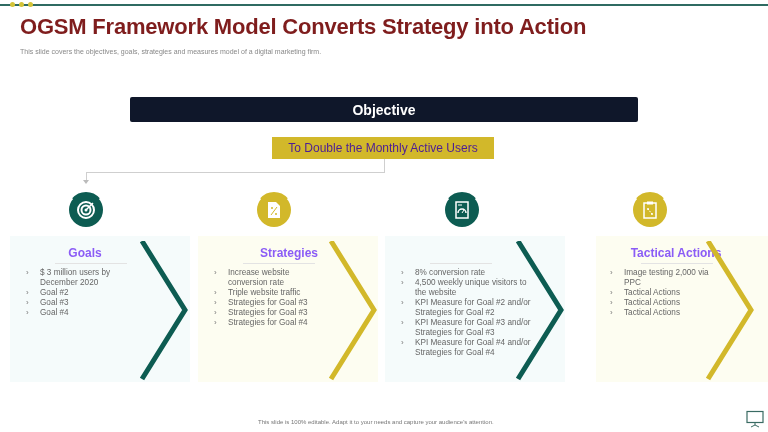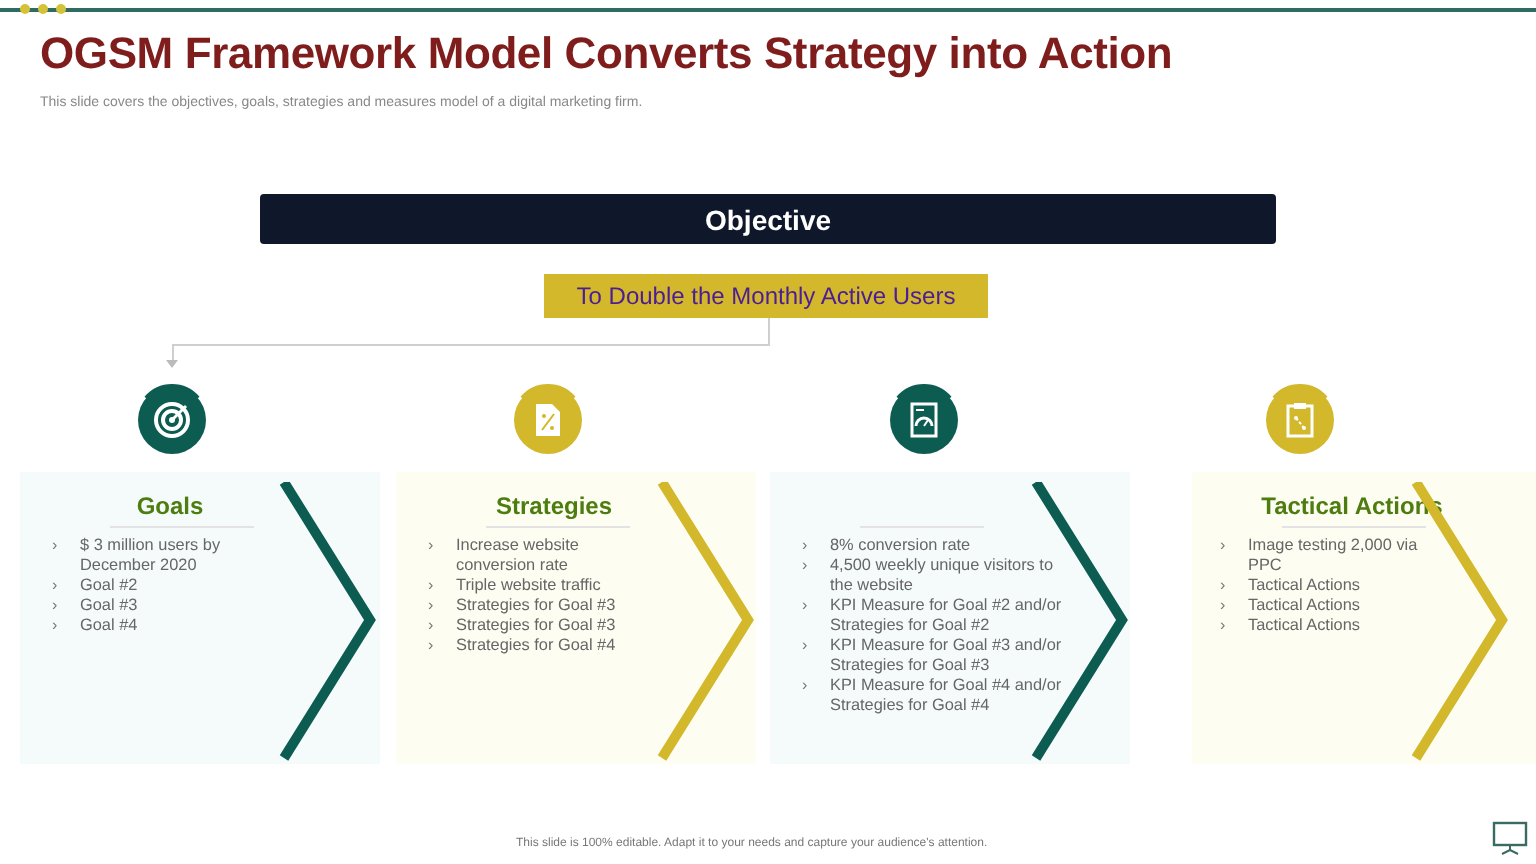--- a/index.html
+++ b/index.html
@@ -27,21 +27,21 @@
   .icon-wrap { position: absolute; width: 34px; height: 34px; }
   .icon-arc { position: absolute; left: -2px; top: -4px; width: 38px; height: 38px; }
   .icon-circle { position: absolute; left: 0; top: 0; width: 34px; height: 34px; border-radius: 50%; display: flex; align-items: center; justify-content: center; }
   .icon-circle.green { background: #0d5c52; }
   .icon-circle.gold { background: #d2b82a; }
 
   .card { position: absolute; top: 236px; height: 146px; }
   .card-bg { position: absolute; left: 0; top: 0; width: 100%; height: 100%; }
   .card-bg.green { background: #f5fbfb; }
   .card-bg.gold { background: #fdfdf1; }
-  .card-title { position: absolute; top: 10px; font-size: 12px; font-weight: bold; color: #4d7c0f; text-align: center; white-space: nowrap; }
+  .card-title { position: absolute; top: 10px; font-size: 12px; font-weight: bold; color: #8b5cf6; text-align: center; white-space: nowrap; }
   .card-rule { position: absolute; top: 27px; height: 1px; background: #e3e3e3; }
   .card-list { position: absolute; top: 32px; list-style: none; }
   .card-list li { position: relative; font-size: 8.2px; line-height: 10px; color: #666; padding-left: 14px; }
   .card-list li .bullet { position: absolute; left: 0; top: 0; color: #777; font-size: 8px; }
 
   .chevron { position: absolute; top: 241px; width: 50px; height: 140px; }
 
   .footer { position: absolute; left: 258px; top: 419px; font-size: 6px; color: #777; white-space: nowrap; }
   .present-icon { position: absolute; left: 745px; top: 410px; width: 20px; height: 18px; }
 </style>
@@ -137,21 +137,21 @@
     <li><span class="bullet">›</span><span>Goal #3</span></li>
     <li><span class="bullet">›</span><span>Goal #4</span></li>
   </ul>
 </div>
 <svg class="chevron" style="left:139px;" viewBox="0 0 50 140">
     <polyline points="3,0 46,69 3,138" stroke="#0d5c52" stroke-width="5" fill="none"></polyline>
   </svg>
 
 <div class="card" style="left:198px; width:180px;">
   <div class="card-bg gold"></div>
-  <div class="card-title" style="left:4px; width:150px;">Strategies</div>
+  <div class="card-title" style="left:16px; width:150px;">Strategies</div>
   <div class="card-rule" style="left:45px; width:72px;"></div>
   <ul class="card-list" style="left:16px; width:108px;">
     <li><span class="bullet">›</span><span>Increase website conversion rate</span></li>
     <li><span class="bullet">›</span><span>Triple website traffic</span></li>
     <li><span class="bullet">›</span><span>Strategies for Goal #3</span></li>
     <li><span class="bullet">›</span><span>Strategies for Goal #3</span></li>
     <li><span class="bullet">›</span><span>Strategies for Goal #4</span></li>
   </ul>
 </div>
 <svg class="chevron" style="left:328px;" viewBox="0 0 50 140">

